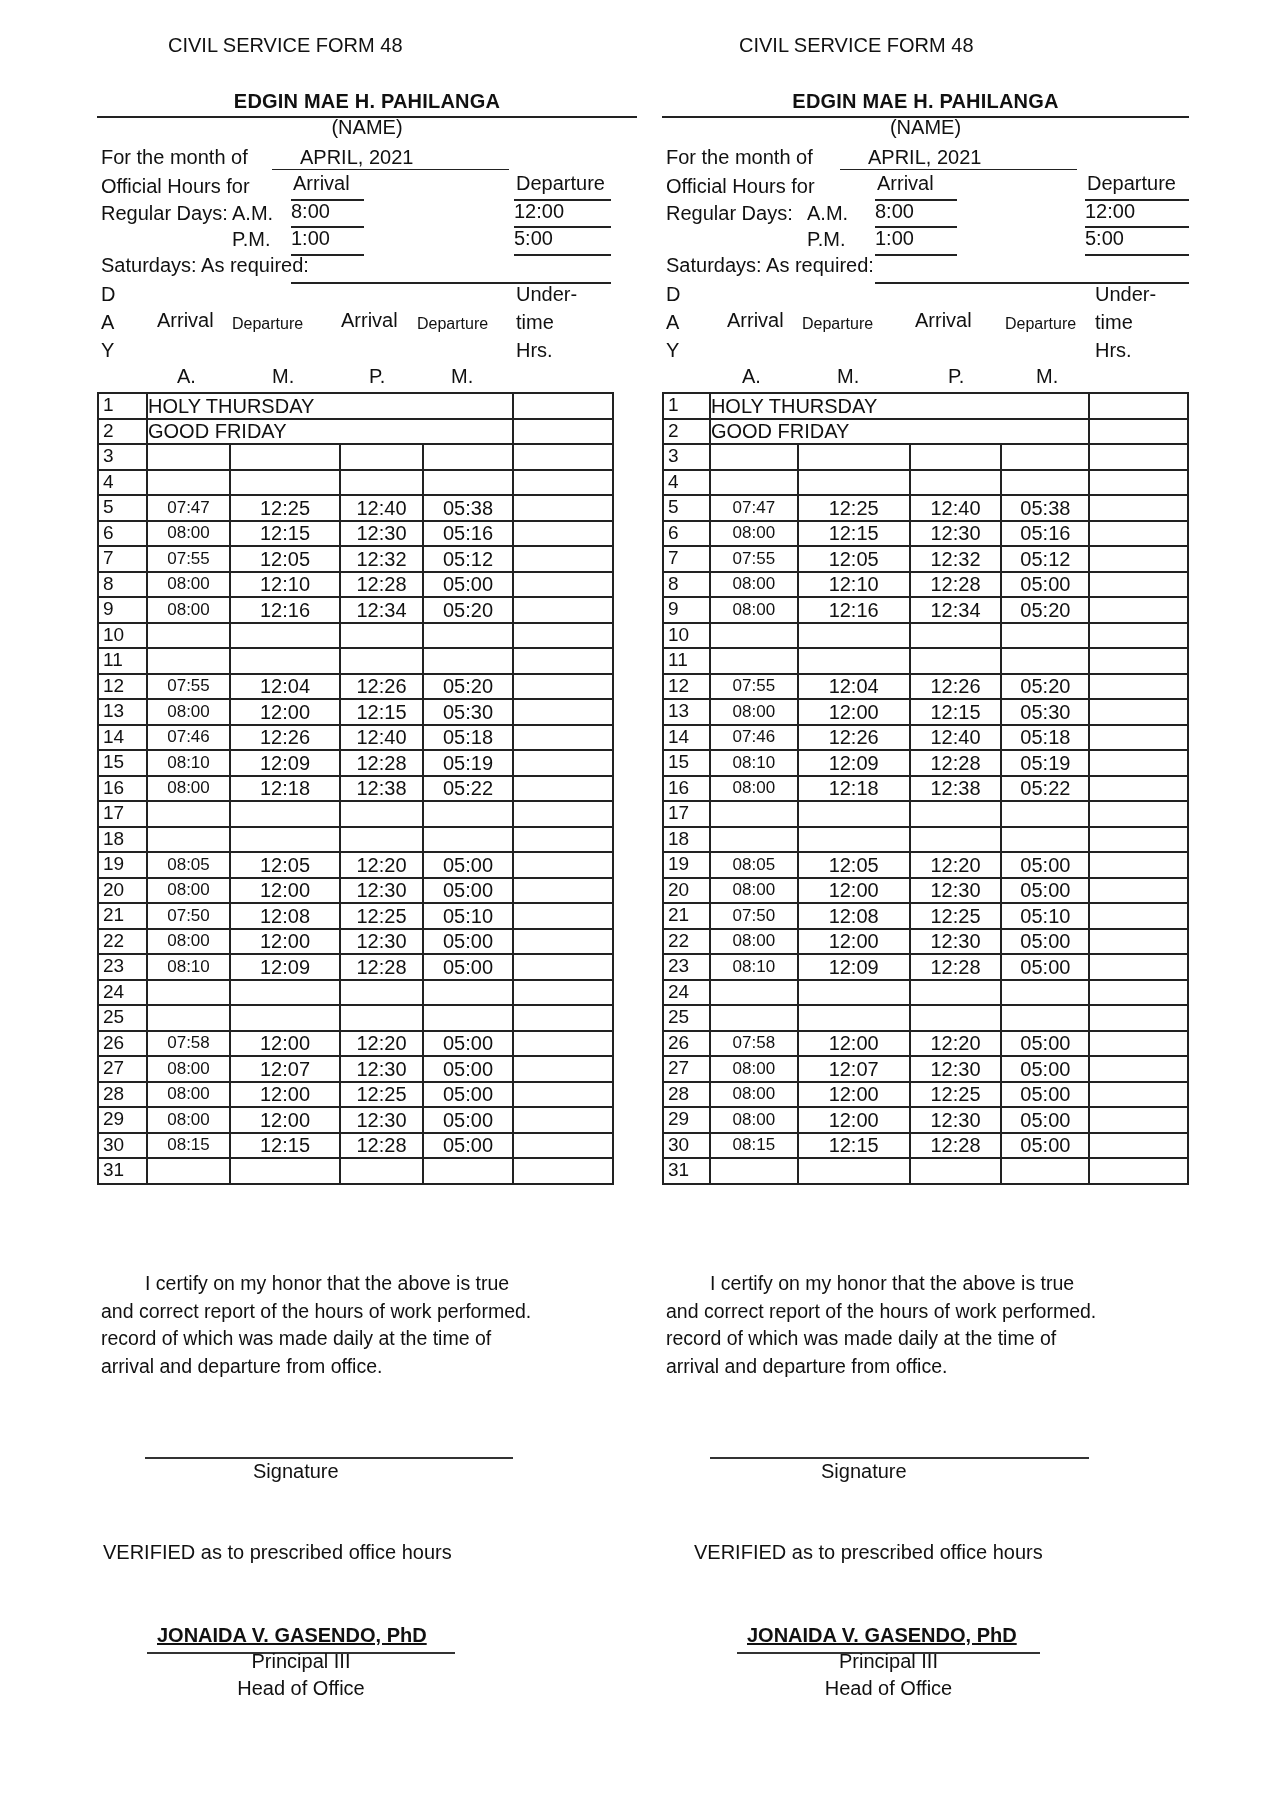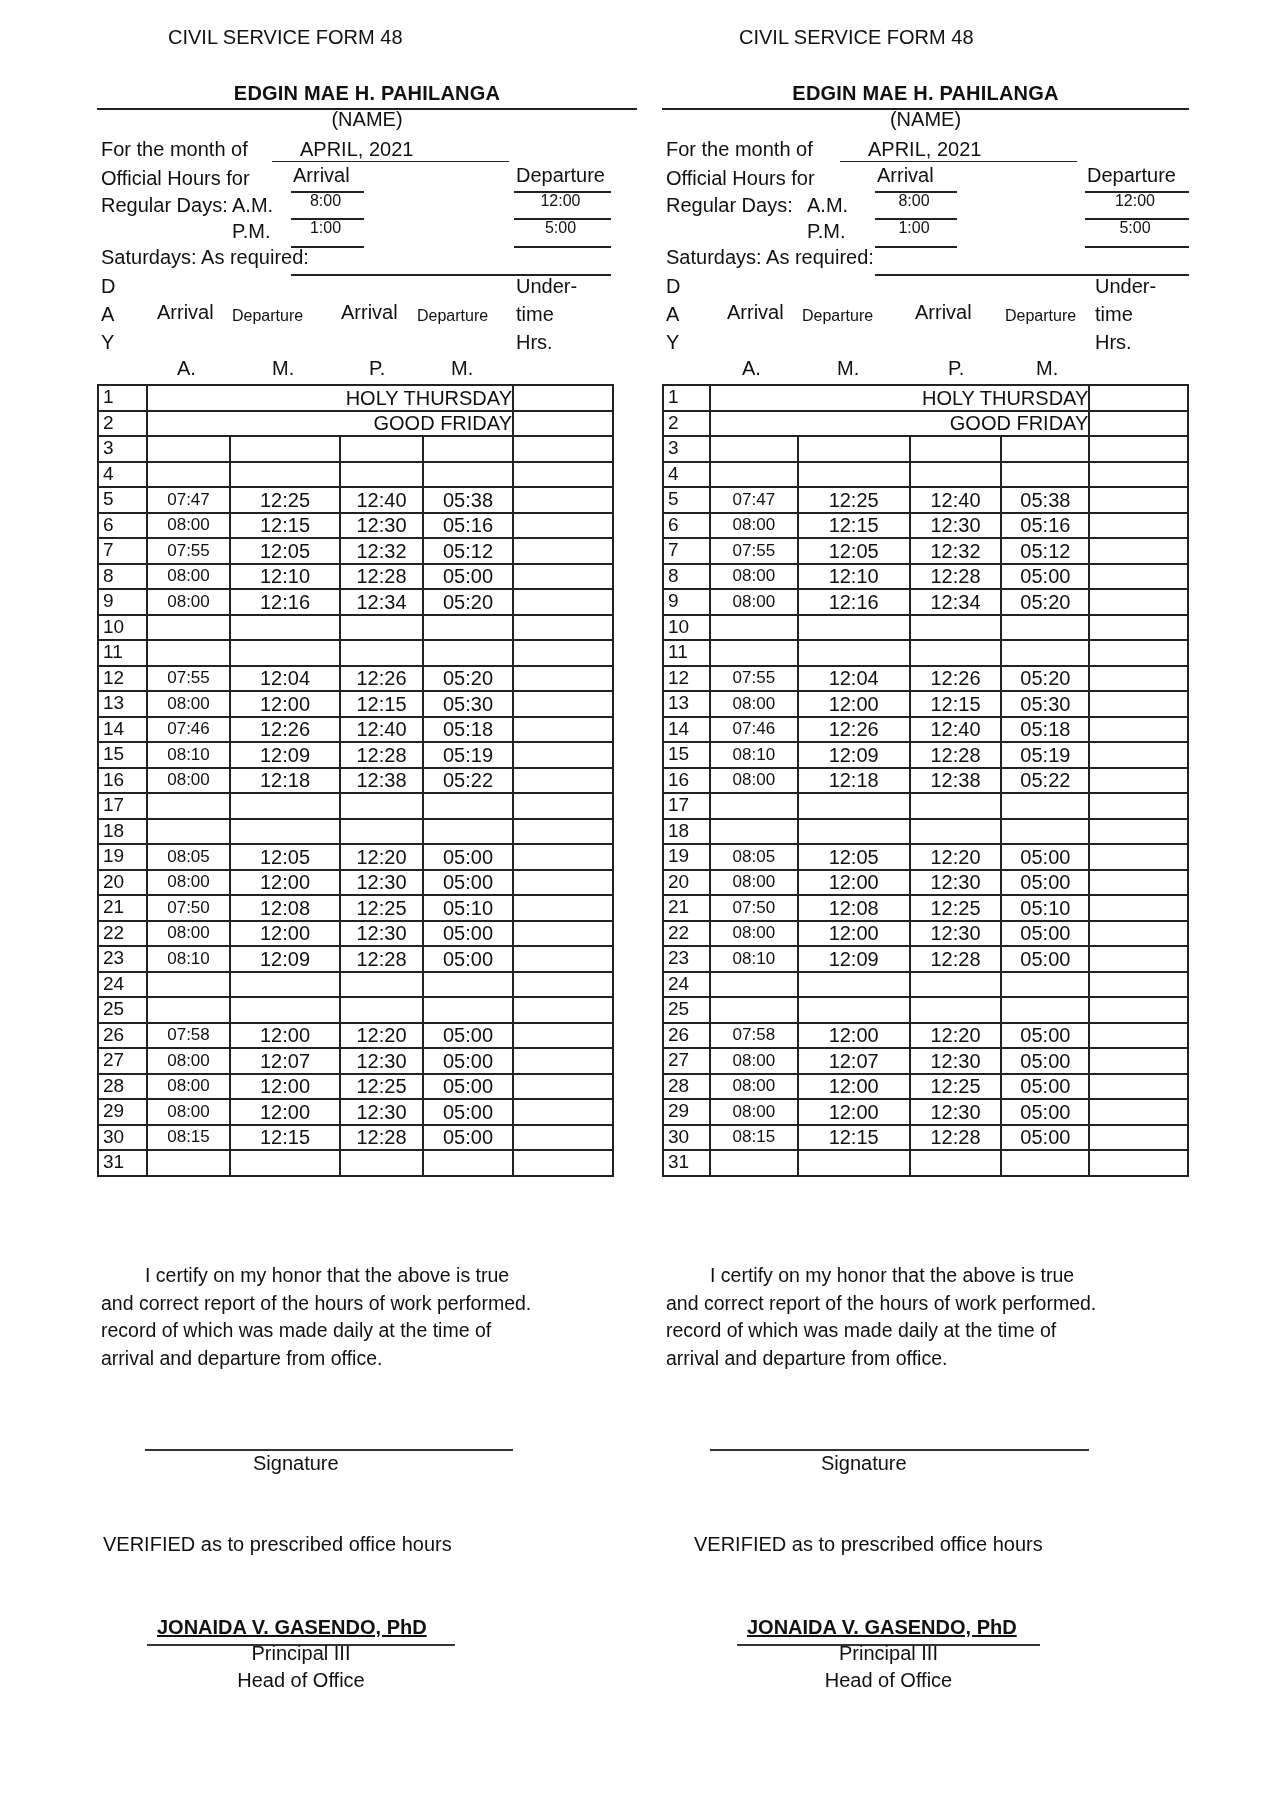--- a/index.html
+++ b/index.html
@@ -1,38 +1,38 @@
 <!DOCTYPE html>
 <html><head>
 <meta charset="utf-8">
 <style>
   html, body { margin:0; padding:0; background:#ffffff; }
   body { width:1280px; height:1811px; position:relative; overflow:hidden;
          font-family:"Liberation Sans", sans-serif; color:#111; }
-  .form { position:absolute; top:0; width:540px; height:1377px; }
+  .form { position:absolute; top:8px; width:540px; height:1377px; }
   .form.left { left:97px; }
   .form.right { left:662px; width:527px; }
   .abs { position:absolute; white-space:nowrap; }
   .title { font-size:20px; top:26px; }
   .name { font-size:20px; font-weight:bold; top:82px; left:0; right:0; text-align:center; letter-spacing:0.2px; }
   .name-line { top:108px; left:0; right:0; border-top:2px solid #222; }
   .name-caption { top:108px; left:0; right:0; text-align:center; font-size:20px; }
   .lbl { font-size:20px; }
   .lbl-sm { font-size:20px; }
   .month-val { font-size:20px; border-bottom:1.5px solid #222;text-align:center; }
   .hline { border-top:2px solid #222; }
-  .time-r { font-size:16px; text-align:center; }
+  .time-r { font-size:20px; text-align:left; }
   .dayletters { font-size:20px; line-height:28px; }
   .hdr-sm { font-size:16px; }
   table.dtr { position:absolute; top:384px; left:0; border-collapse:collapse; }
   table.dtr td { border:2px solid #222; height:23.5px; padding:0; font-size:20px; line-height:22px; vertical-align:middle; }
   table.dtr td.day { text-align:left; padding-left:4px; vertical-align:top; font-size:19px; }
   table.dtr td.t { text-align:center; }
   table.dtr td.t.am-arr { font-size:17px; }
-  table.dtr td.holiday { text-align:right; }
+  table.dtr td.holiday { text-align:left; }
   .cert { font-size:19.5px; line-height:27.5px; top:1262px; left:4px; }
   .cert .indent { padding-left:44px; }
   .sig-line { border-top:2px solid #333; }
   .sig-label { font-size:20px; }
   .verified { font-size:20px; }
   .officer { font-size:20px; font-weight:bold;text-decoration:underline; }
   .pos { font-size:20px; text-align:center; }
 </style>
 </head>
 <body>

